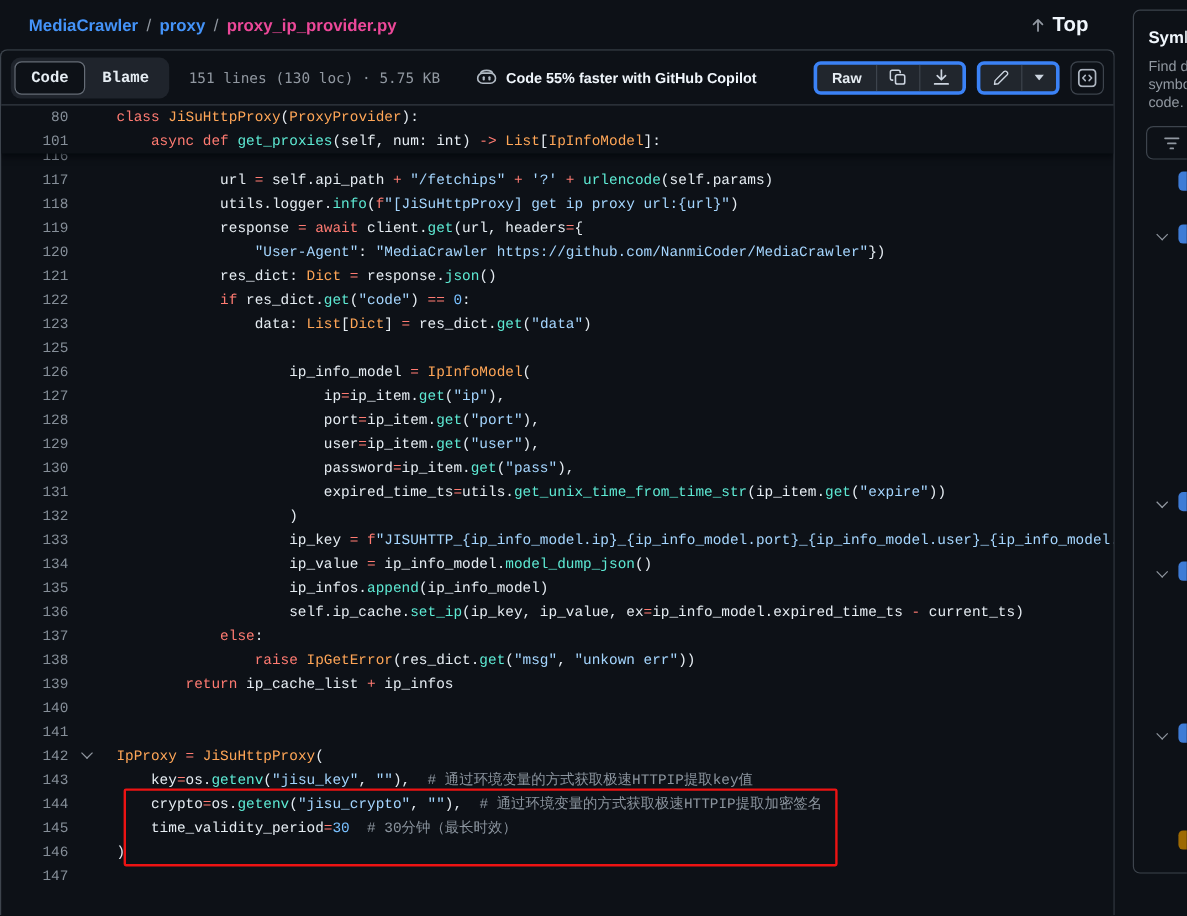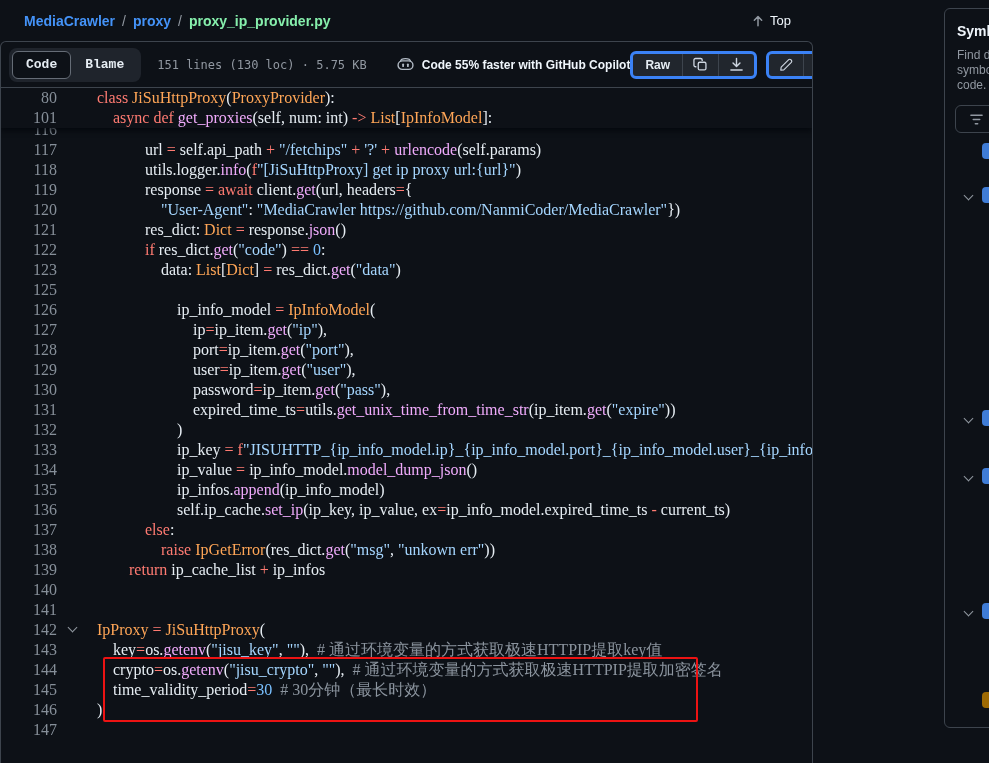--- a/index.html
+++ b/index.html
@@ -5,31 +5,31 @@
   * { margin:0; padding:0; box-sizing:border-box; }
   html,body { width:989px; height:763px; overflow:hidden; }
   body {
     background:#0d1117;
     font-family:"Liberation Sans", sans-serif;
     color:#e6edf3;
     position:relative;
   }
 
   
-  .main-col { position:absolute; left:0; top:0; width:813px; }
+  .main-col { position:absolute; left:0; top:0; width:929px; }
 
   .breadcrumb-row {
     height:41px; display:flex; align-items:center; justify-content:space-between;
     padding:0 22px 0 24px; font-size:14px;
   }
   .crumb { display:flex; align-items:center; white-space:nowrap; }
   .crumb-link { color:#4493f8; font-weight:600; text-decoration:none; cursor:pointer; }
   .crumb-sep { color:#9198a1; margin:0 7px; font-weight:400; }
-  .crumb-file { color:#86efac; font-weight:600; }
-  .top-link { display:flex; align-items:center; gap:5px; font-size:13px; font-weight:400; color:#f0f6fc; cursor:pointer; }
+  .crumb-file { color:#ec4899; font-weight:600; }
+  .top-link { display:flex; align-items:center; gap:5px; font-size:17px; font-weight:700; color:#f0f6fc; cursor:pointer; }
 
   .file-box {
     border:1px solid #3d444d; border-bottom:none;
     border-radius:6px 6px 0 0; background:#0d1117;
     height:722px; overflow:hidden;
   }
 
   
   .file-header {
     height:46px; border-bottom:1px solid #3d444d;
@@ -61,38 +61,38 @@
   .btn-seg:first-child { border-left:none; }
   .raw-label { font-size:12px; font-weight:600; color:#e6edf3; padding:0 2px; }
   .icon-btn {
     width:28px; height:28px; border:1px solid #3d444d; border-radius:6px;
     background:transparent; display:flex; align-items:center; justify-content:center; cursor:pointer;
   }
 
   
   .code-area {
     position:relative; height:674px; overflow:hidden;
-    font-family:Liberation Serif, serif; font-size:16px; line-height:20px;
+    font-family:Liberation Mono, monospace; font-size:12px; line-height:20px;
   }
   .sticky-lines {
     position:absolute; top:0; left:0; right:0; z-index:5; background:#0d1117;
     box-shadow:0 3px 5px rgba(1,4,9,0.65);
   }
   .code-content { position:absolute; top:32px; left:0; right:0; z-index:1; }
   .line { display:flex; height:20px; white-space:pre; }
   .ln { width:56px; flex:none; text-align:right; color:#868f99; cursor:pointer; }
   .gut { width:40px; flex:none; position:relative; }
   .code-text { flex:none; }
   .fold-chev {
     position:absolute; left:12px; top:4px; width:7px; height:7px;
     border:solid #9198a1; border-width:0 1.5px 1.5px 0; transform:rotate(45deg); cursor:pointer;
   }
   .tk-k { color:#ff7b72; } .tk-o { color:#ff7b72; }
   .tk-c { color:#ffa657; }
-  .tk-f { color:#f0abfc; }
+  .tk-f { color:#5eead4; }
   .tk-s { color:#a5d6ff; }
   .tk-n { color:#79c0ff; }
   .tk-m { color:#8b949e; }
   .tk-d { color:#e6edf3; }
 
   .hl-box {
     position:absolute; left:102px; top:537px; width:595px; height:65px;
     border:2px solid #ec1313; border-radius:2px; z-index:6; pointer-events:none;
   }
 

